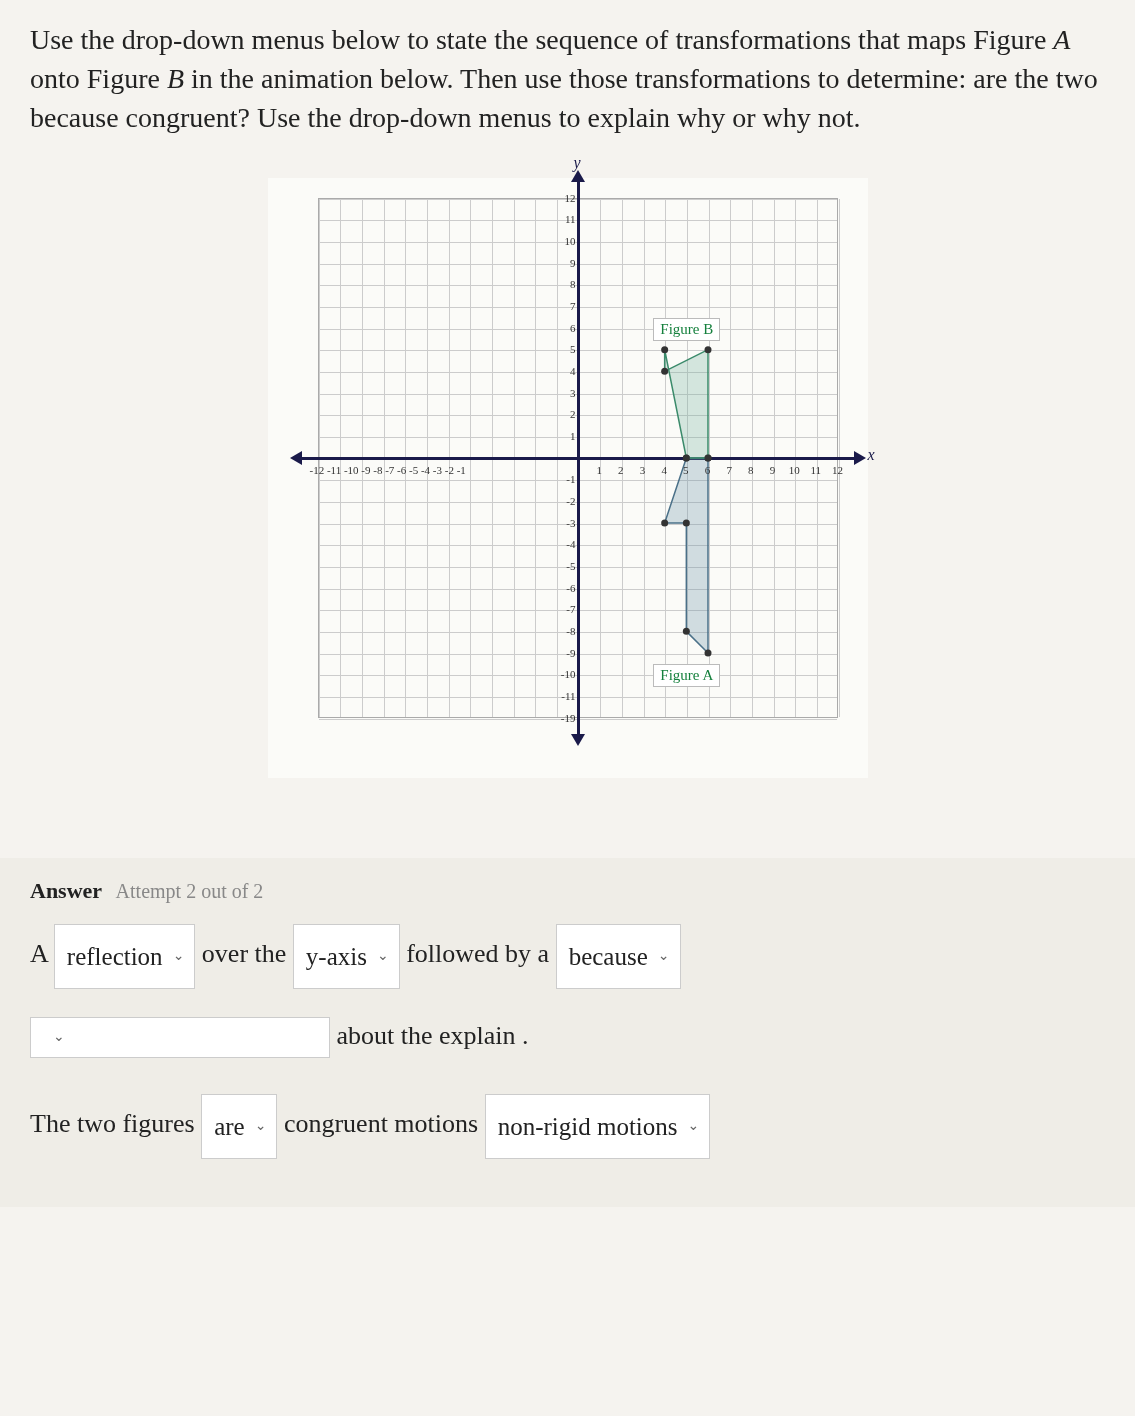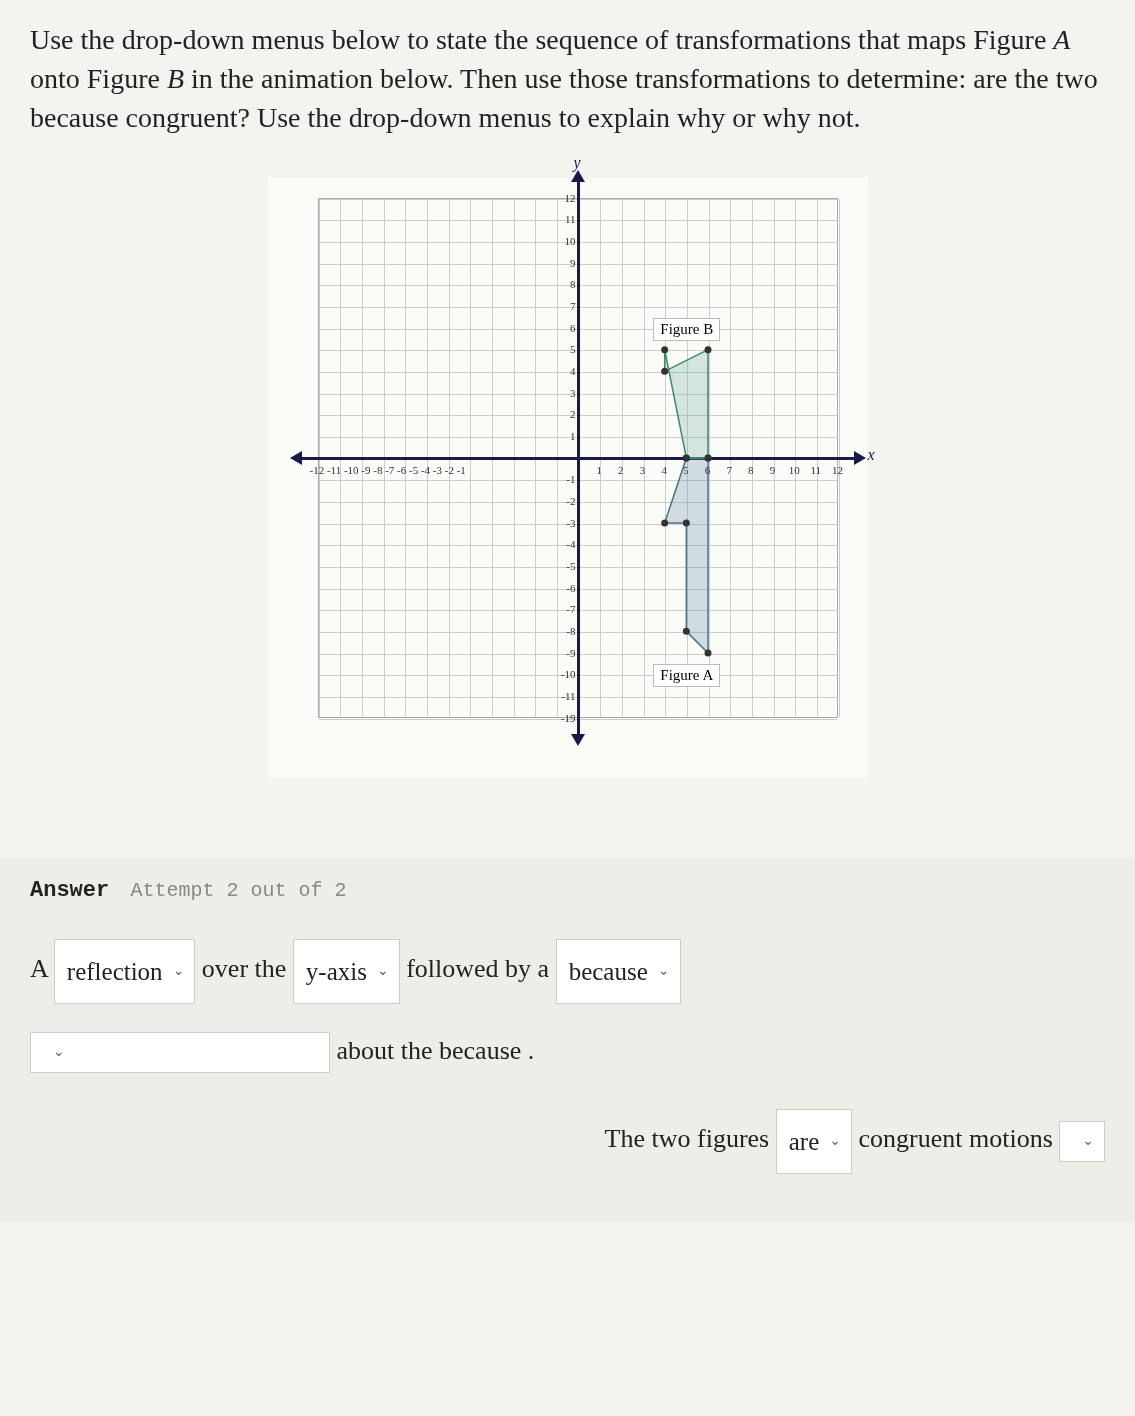--- a/index.html
+++ b/index.html
@@ -53,36 +53,35 @@
   .arrow.down  { border-left:7px solid transparent; border-right:7px solid transparent; border-top:12px solid #1a1a4a; left:303px; top:556px;}
   .axis-label {
     position:absolute; font-style:italic; font-size:16px; color:#1a1a4a;
   }
   .tick { position:absolute; font-size:11px; color:#333; }
   .tick.y { right: calc(100% - 308px); transform: translateY(-50%); text-align:right; width:20px;}
   .tick.xpos { top:286px; transform:translateX(-50%); }
   .tick.xneg { top:286px; font-size:11px; white-space:nowrap;}
   .fig-label {
     position:absolute; background:#fff; border:1px solid #bbb;
-    padding:2px 6px; font-size:15px; color:#000000;
+    padding:2px 6px; font-size:15px; color:#15803d;
   }
   svg.polys { position:absolute; left:50px; top:20px; width:520px; height:520px; overflow:visible; }
   svg.polys polygon.figA { fill: rgba(110,150,170,0.3); stroke:#4a7088; stroke-width:1.5; }
   svg.polys polygon.figB { fill: rgba(120,180,160,0.3); stroke:#3a8a6a; stroke-width:1.5; }
   svg.polys circle { fill:#333; }
 
   .answer-section {
     background:#efede7;
     padding: 20px 30px 30px;
     margin: 0 -30px;
   }
   .answer-head {
     font-size: 22px;
-    margin-bottom: 36px;
-    font-family: Liberation Mono, monospace;
+    margin-bottom: 20px;
   }
   .answer-head .attempt { color:#888; font-size:20px; margin-left:8px;}
   .sentence {
     font-size: 26px;
     line-height: 2.2;
     margin-bottom: 18px;
   }
   .dd {
     display:inline-flex; align-items:center;
     background:#fff; border:1px solid #ccc;
@@ -249,28 +248,29 @@
     <span class="dd">
       <span>because</span>
       <span class="chev">⌄</span>
     </span>
   </div>
 
   <div class="sentence">
     <span class="dd wide">
       <span class="chev">⌄</span>
     </span>
-    <span>about the because .</span>
-  </div>
-
-  <div class="sentence" style="margin-top:30px;text-align:right;">
+    <span>about the explain .</span>
+  </div>
+
+  <div class="sentence" style="margin-top:30px;">
     <span>The two figures</span>
     <span class="dd">
       <span>are</span>
       <span class="chev">⌄</span>
     </span>
     <span>congruent motions</span>
     <span class="dd">
+      <span>non-rigid motions</span>
       <span class="chev">⌄</span>
     </span>
   </div>
 
 </div>
 
 </body></html>

